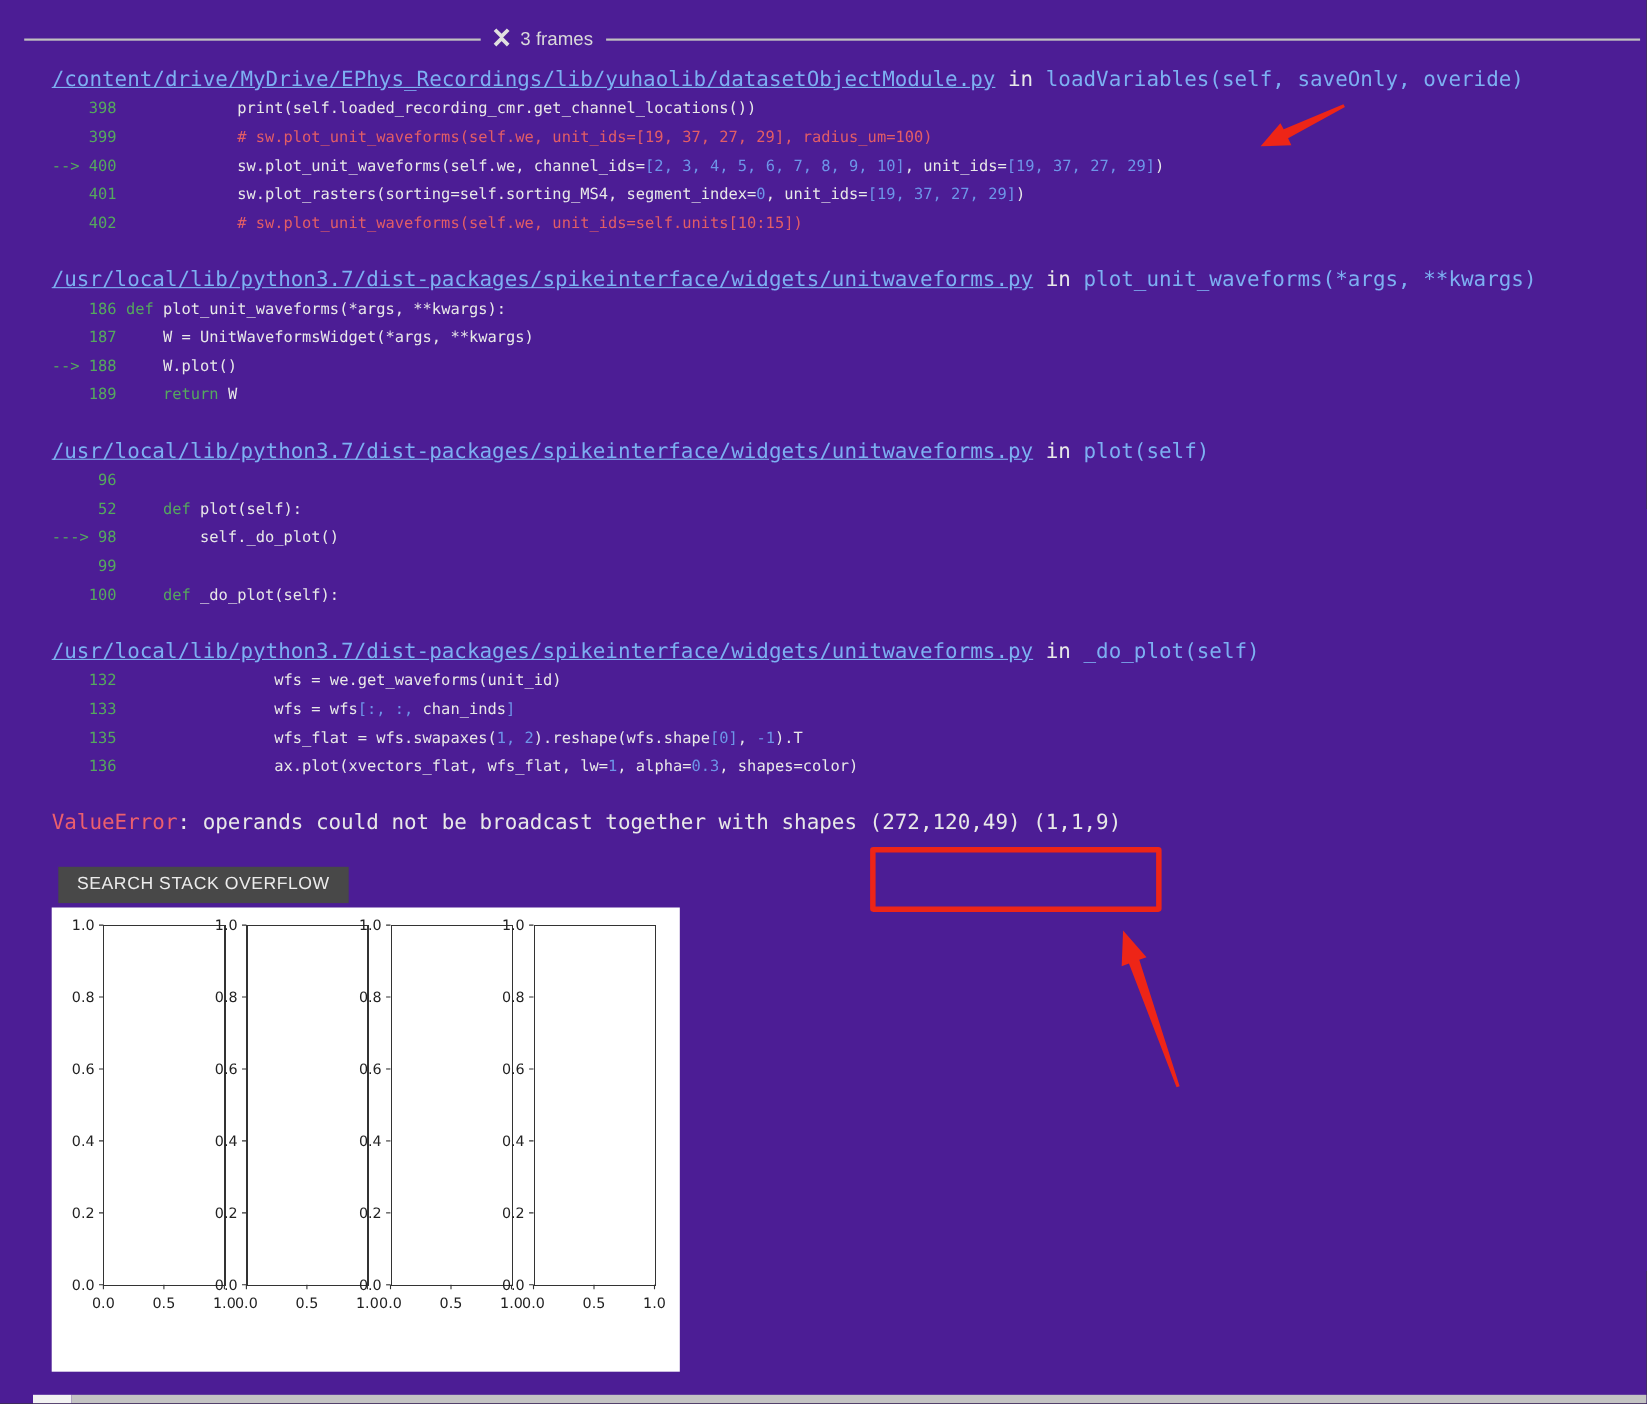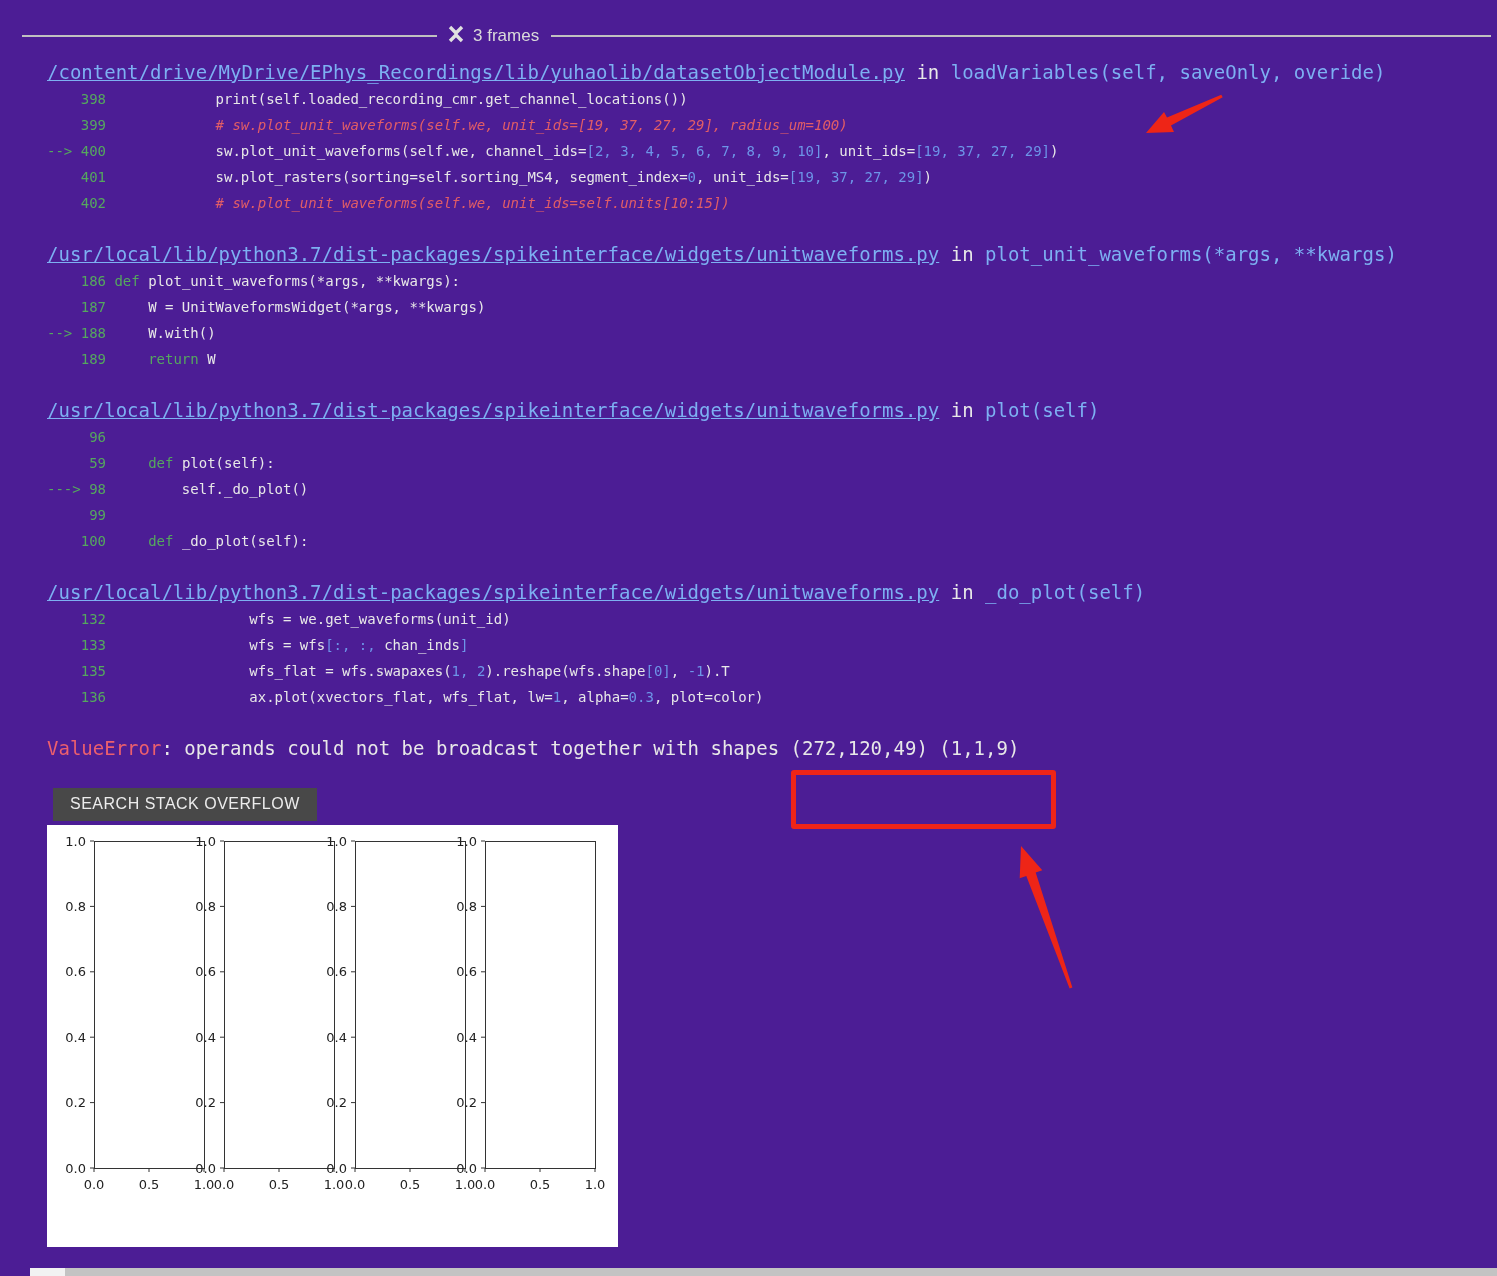--- a/index.html
+++ b/index.html
@@ -16,21 +16,21 @@
   .frames-hdr svg{margin-left:10px;}
 
   
   .tb-line{white-space:pre;font-size:14px;line-height:26px;height:26px;color:#e8e8e8;}
   .frame{margin-bottom:25px;}
   .frame-hdr{white-space:pre;font-size:19px;line-height:26px;height:26px;margin-bottom:1px;color:#e8e8e8;}
   .flink{color:#7db0f2;text-decoration:underline;cursor:pointer;text-align:center;}
   .fctx{color:#7db0f2;}
   .g{color:#55a85e;}   
   .w{color:#e8e8e8;}   
-  .c{color:#e25d66;font-style:italic;}   
+  .c{color:#e25d66;}   
   .n{color:#6d95e8;}   
   .k{color:#55a85e;}   
   .err{white-space:pre;font-size:19px;line-height:26px;height:26px;margin-bottom:27px;}
   .err .etype{color:#ec5f6d;}
   .err .emsg{color:#e8e8e8;}
   .err .eshapes{color:#e8e8e8;}
 
   
   .btn-row{height:33px;margin-bottom:4px;}
   .so-btn{display:inline-block;margin-left:6px;background:#484848;color:#ececec;border:none;
@@ -73,37 +73,37 @@
           <div class="tb-line"><span class="g">    398             </span><span class="w">print(self.loaded_recording_cmr.get_channel_locations())</span></div>
           <div class="tb-line"><span class="g">    399             </span><span class="c"># sw.plot_unit_waveforms(self.we, unit_ids=[19, 37, 27, 29], radius_um=100)</span></div>
           <div class="tb-line"><span class="g">--&gt; 400             </span><span class="w">sw.plot_unit_waveforms(self.we, channel_ids=</span><span class="n">[2, 3, 4, 5, 6, 7, 8, 9, 10]</span><span class="w">, unit_ids=</span><span class="n">[19, 37, 27, 29]</span><span class="w">)</span></div>
           <div class="tb-line"><span class="g">    401             </span><span class="w">sw.plot_rasters(sorting=self.sorting_MS4, segment_index=</span><span class="n">0</span><span class="w">, unit_ids=</span><span class="n">[19, 37, 27, 29]</span><span class="w">)</span></div>
           <div class="tb-line"><span class="g">    402             </span><span class="c"># sw.plot_unit_waveforms(self.we, unit_ids=self.units[10:15])</span></div>
         </div>
         <div class="frame">
           <div class="frame-hdr"><span class="flink">/usr/local/lib/python3.7/dist-packages/spikeinterface/widgets/unitwaveforms.py</span><span> in </span><span class="fctx">plot_unit_waveforms(*args, **kwargs)</span></div>
           <div class="tb-line"><span class="g">    186 </span><span class="k">def</span><span class="w"> plot_unit_waveforms(*args, **kwargs):</span></div>
           <div class="tb-line"><span class="g">    187     </span><span class="w">W = UnitWaveformsWidget(*args, **kwargs)</span></div>
-          <div class="tb-line"><span class="g">--&gt; 188     </span><span class="w">W.with()</span></div>
+          <div class="tb-line"><span class="g">--&gt; 188     </span><span class="w">W.plot()</span></div>
           <div class="tb-line"><span class="g">    189     </span><span class="k">return</span><span class="w"> W</span></div>
         </div>
         <div class="frame">
           <div class="frame-hdr"><span class="flink">/usr/local/lib/python3.7/dist-packages/spikeinterface/widgets/unitwaveforms.py</span><span> in </span><span class="fctx">plot(self)</span></div>
           <div class="tb-line"><span class="g">     96 </span></div>
-          <div class="tb-line"><span class="g">     59     </span><span class="k">def</span><span class="w"> plot(self):</span></div>
+          <div class="tb-line"><span class="g">     52     </span><span class="k">def</span><span class="w"> plot(self):</span></div>
           <div class="tb-line"><span class="g">---&gt; 98         </span><span class="w">self._do_plot()</span></div>
           <div class="tb-line"><span class="g">     99 </span></div>
           <div class="tb-line"><span class="g">    100     </span><span class="k">def</span><span class="w"> _do_plot(self):</span></div>
         </div>
         <div class="frame">
           <div class="frame-hdr"><span class="flink">/usr/local/lib/python3.7/dist-packages/spikeinterface/widgets/unitwaveforms.py</span><span> in </span><span class="fctx">_do_plot(self)</span></div>
           <div class="tb-line"><span class="g">    132                 </span><span class="w">wfs = we.get_waveforms(unit_id)</span></div>
           <div class="tb-line"><span class="g">    133                 </span><span class="w">wfs = wfs</span><span class="n">[:, :,</span><span class="w"> chan_inds</span><span class="n">]</span></div>
           <div class="tb-line"><span class="g">    135                 </span><span class="w">wfs_flat = wfs.swapaxes(</span><span class="n">1, 2</span><span class="w">).reshape(wfs.shape</span><span class="n">[0]</span><span class="w">, </span><span class="n">-1</span><span class="w">).T</span></div>
-          <div class="tb-line"><span class="g">    136                 </span><span class="w">ax.plot(xvectors_flat, wfs_flat, lw=</span><span class="n">1</span><span class="w">, alpha=</span><span class="n">0.3</span><span class="w">, plot=color)</span></div>
+          <div class="tb-line"><span class="g">    136                 </span><span class="w">ax.plot(xvectors_flat, wfs_flat, lw=</span><span class="n">1</span><span class="w">, alpha=</span><span class="n">0.3</span><span class="w">, shapes=color)</span></div>
         </div>
       </div>
 
     <div class="err"><span class="etype">ValueError</span><span class="emsg">: operands could not be broadcast together with shapes </span><span class="eshapes">(272,120,49) (1,1,9)</span></div>
 
     <div class="btn-row">
       <button class="so-btn">SEARCH STACK OVERFLOW</button>
     </div>
 
     <div class="figure" id="figure"><svg width="571" height="376">

